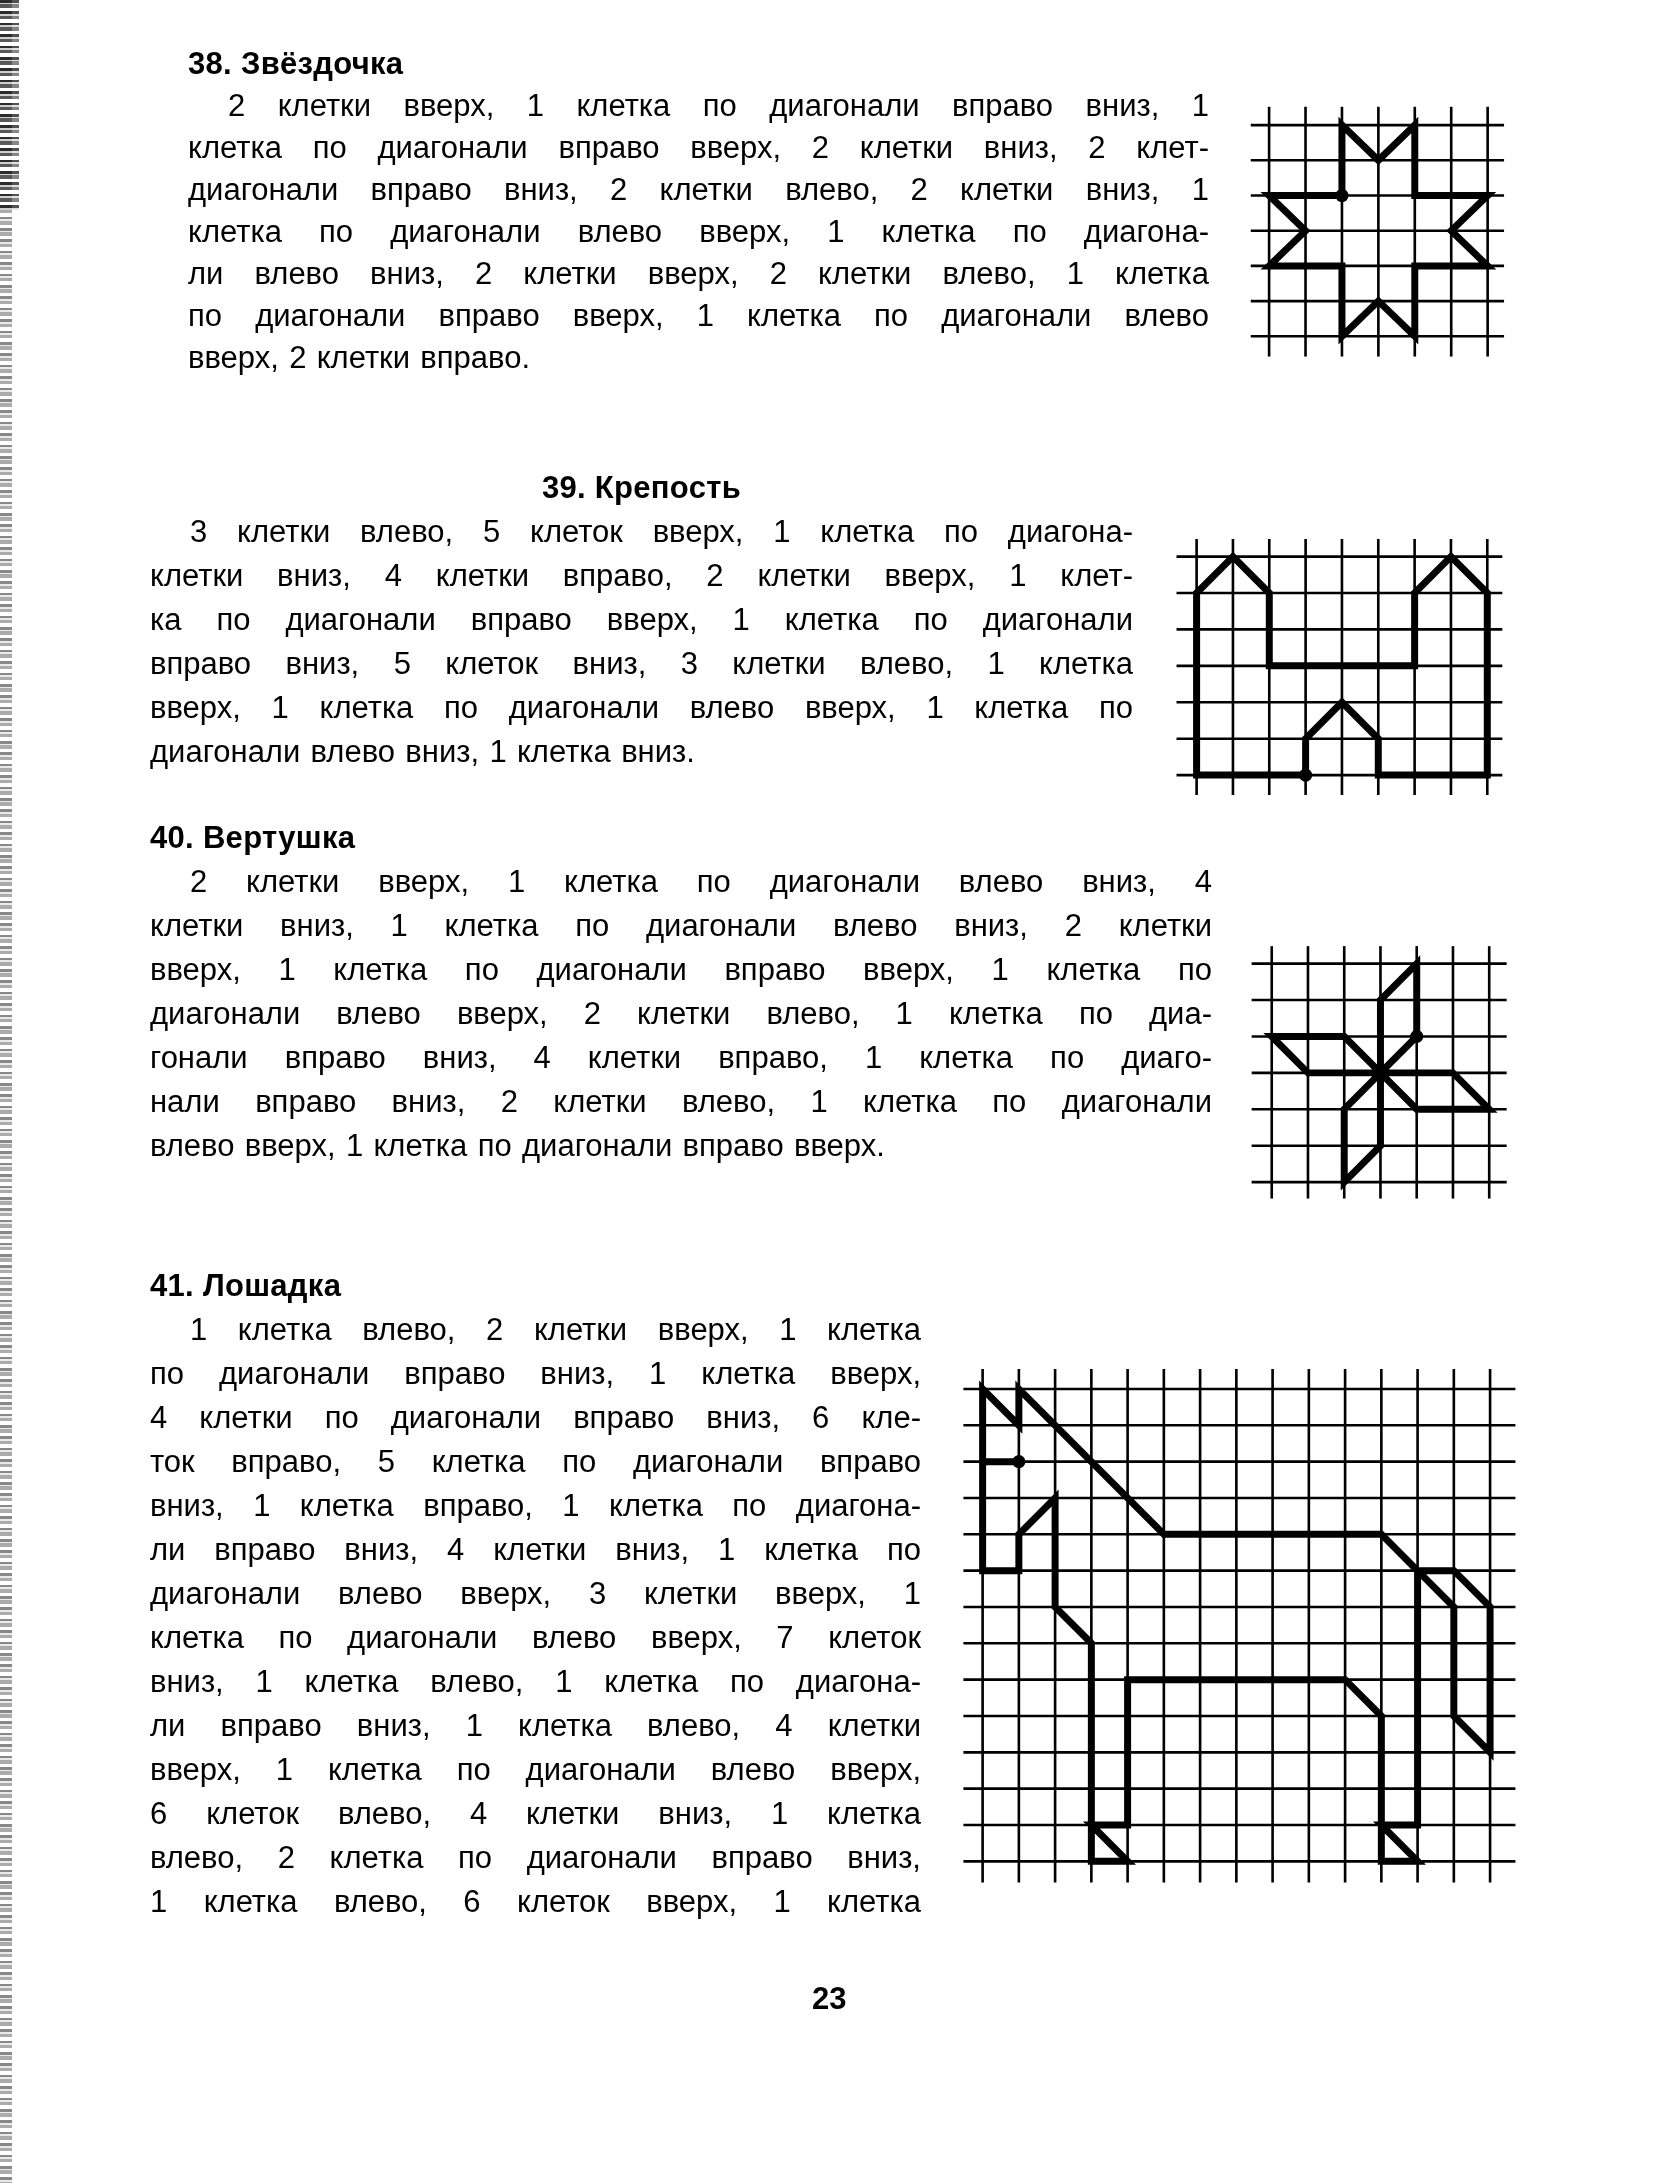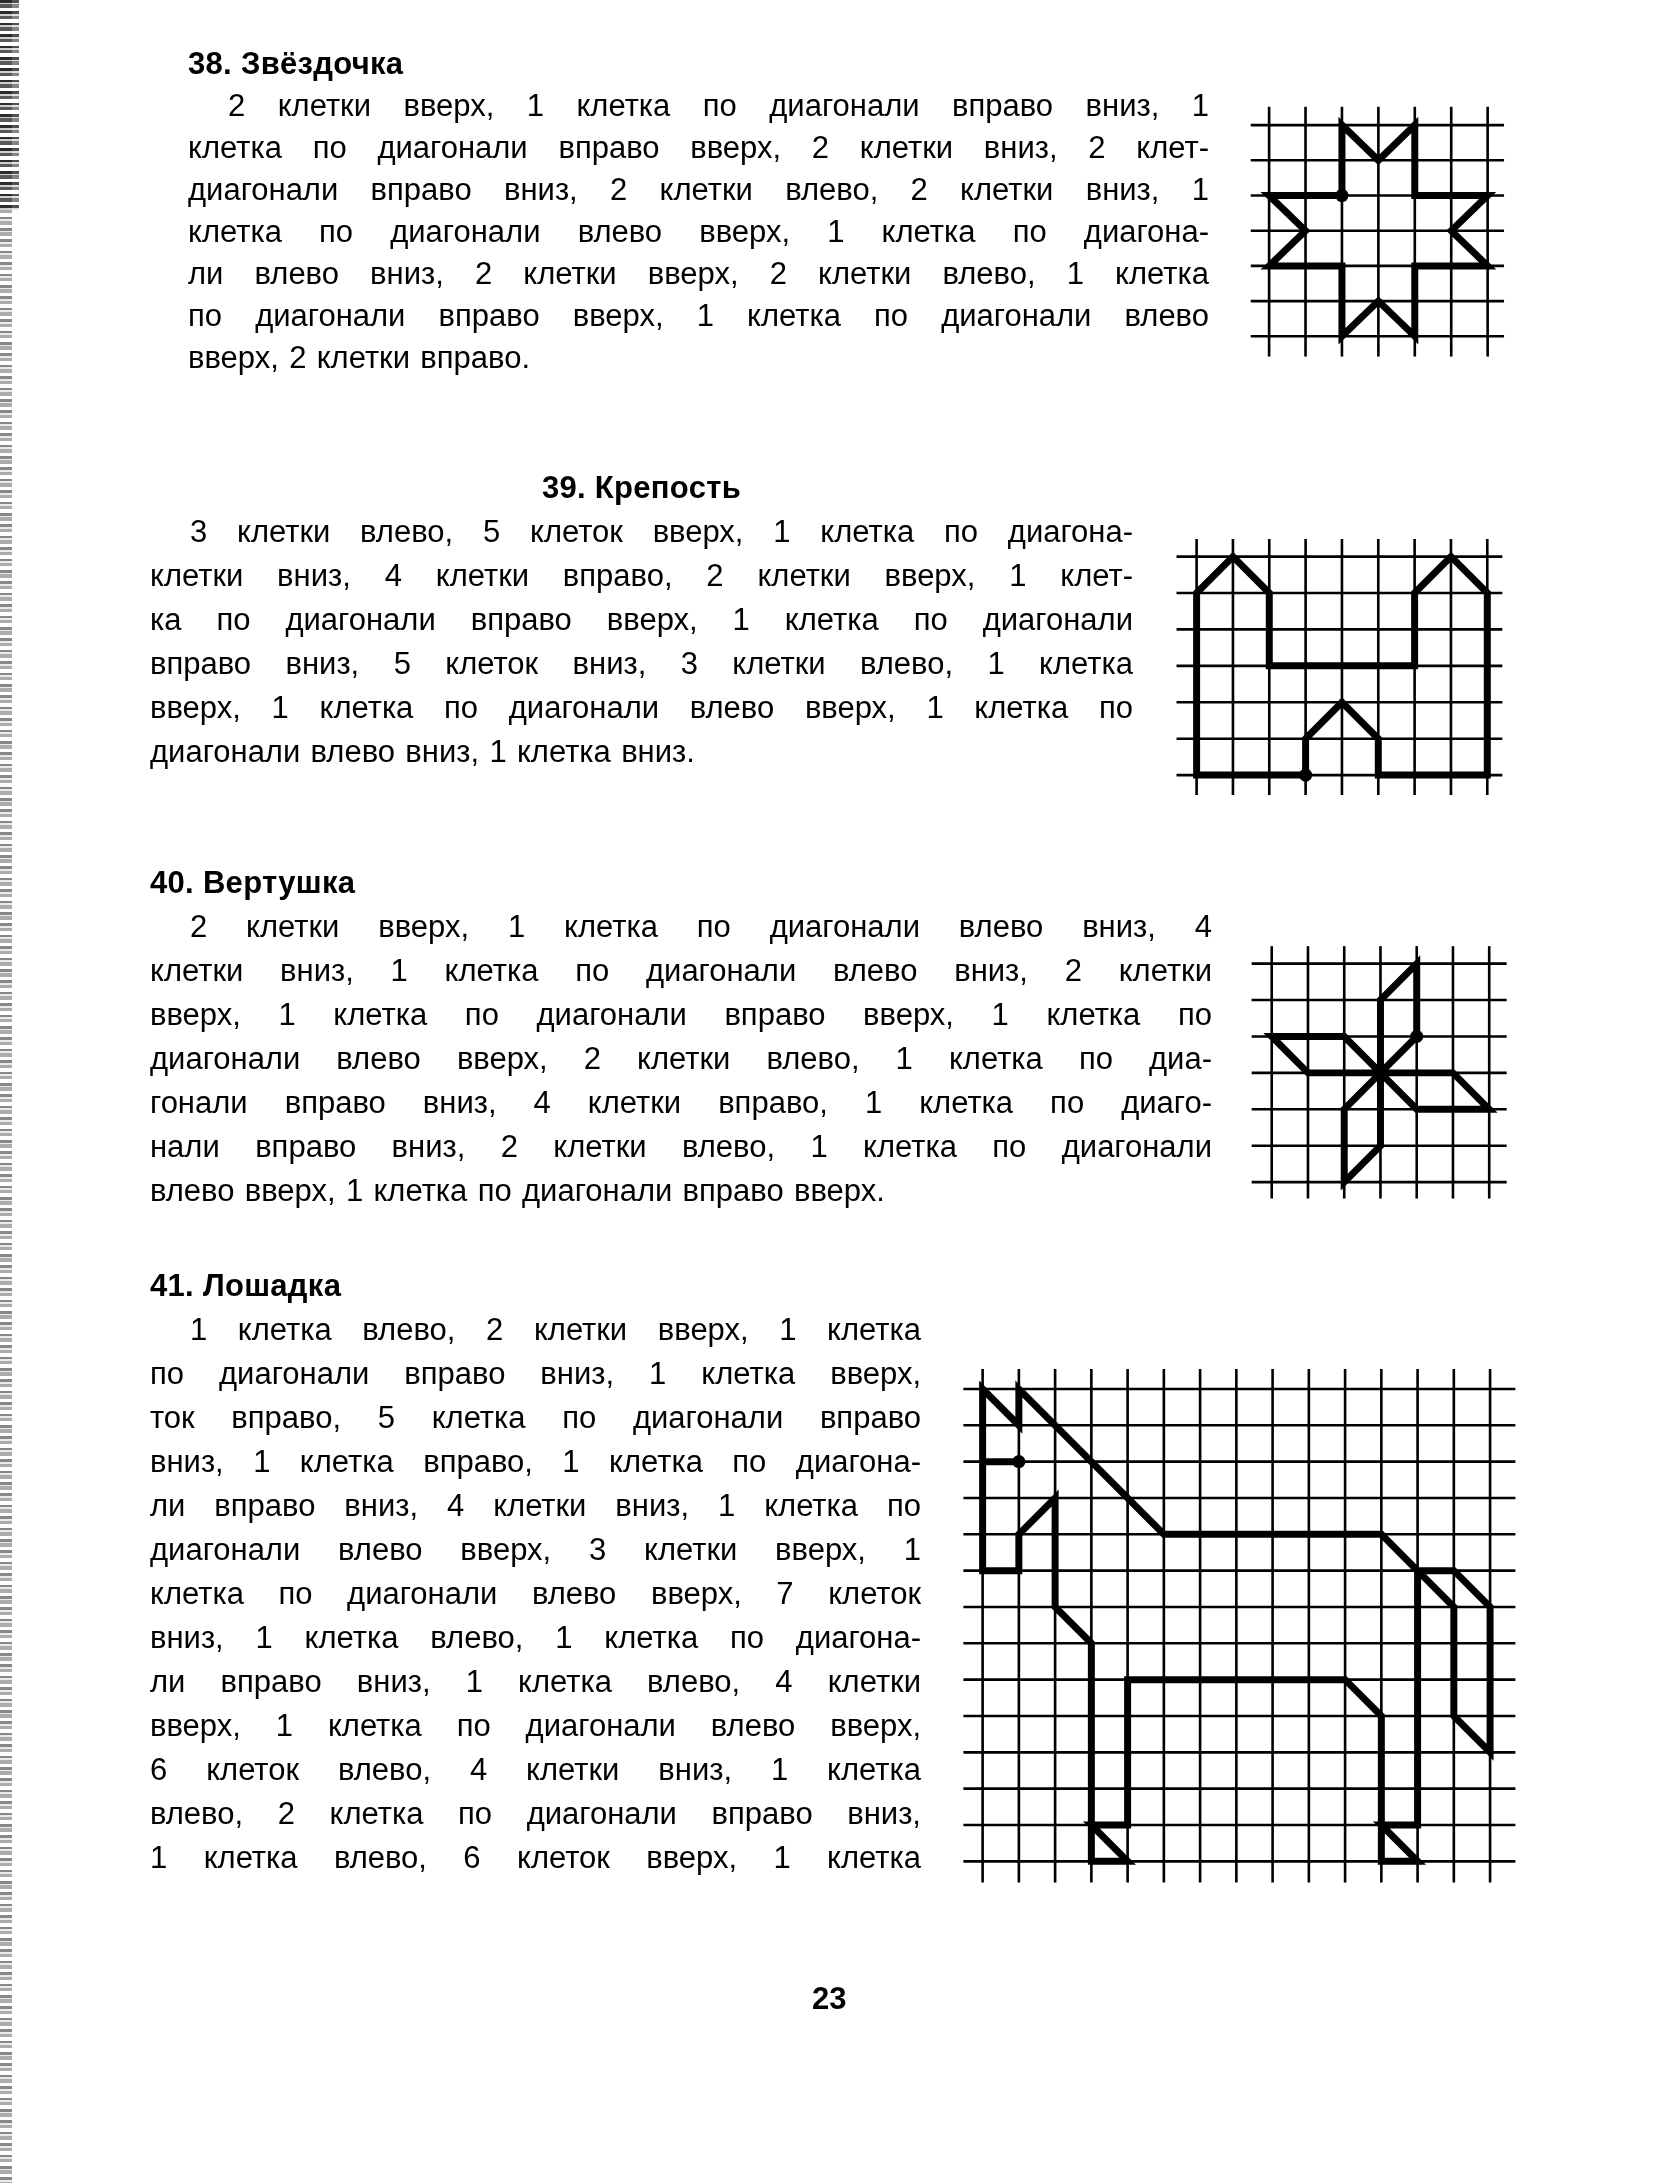--- a/index.html
+++ b/index.html
@@ -23,21 +23,21 @@
   .section .line {
     font-size: 31px; white-space: nowrap; text-align: justify; text-align-last: justify;
     word-spacing: 1.7px;
   }
   .section .line.first { padding-left: 40px; }
   .section .line.last { text-align-last: left; }
   #s38 { top: 43px; width: 1059px; }
   #s38 h2, #s38 .line { line-height: 42px; height: 42px; margin-left: 38px; }
   #s39 { top: 466px; width: 983px; }
   #s39 h2, #s39 .line { line-height: 44px; height: 44px; text-align: center; }
-  #s40 { top: 861px; width: 1062px; }
+  #s40 { top: 816px; width: 1062px; }
   #s40 h2, #s40 .line { line-height: 44px; height: 44px; }
   #s41 { top: 1264px; width: 771px; }
   #s41 h2, #s41 .line { line-height: 44px; height: 44px; }
   .page-number {
     position: absolute; left: 812px; top: 1981px; font-size: 31px; font-weight: bold;
   }
   #figures { position: absolute; left: 0; top: 0; }
 </style>
 </head>
 <body>
@@ -72,20 +72,21 @@
       <div class="line">вверх, 1 клетка по диагонали вправо вверх, 1 клетка по</div>
       <div class="line">диагонали влево вверх, 2 клетки влево, 1 клетка по диа-</div>
       <div class="line">гонали вправо вниз, 4 клетки вправо, 1 клетка по диаго-</div>
       <div class="line">нали вправо вниз, 2 клетки влево, 1 клетка по диагонали</div>
       <div class="line last">влево вверх, 1 клетка по диагонали вправо вверх.</div>
     </div>
     <div class="section" id="s41">
       <h2>41. Лошадка</h2>
       <div class="line first">1 клетка влево, 2 клетки вверх, 1 клетка</div>
       <div class="line">по диагонали вправо вниз, 1 клетка вверх,</div>
+      <div class="line">4 клетки по диагонали вправо вниз, 6 кле-</div>
       <div class="line">ток вправо, 5 клетка по диагонали вправо</div>
       <div class="line">вниз, 1 клетка вправо, 1 клетка по диагона-</div>
       <div class="line">ли вправо вниз, 4 клетки вниз, 1 клетка по</div>
       <div class="line">диагонали влево вверх, 3 клетки вверх, 1</div>
       <div class="line">клетка по диагонали влево вверх, 7 клеток</div>
       <div class="line">вниз, 1 клетка влево, 1 клетка по диагона-</div>
       <div class="line">ли вправо вниз, 1 клетка влево, 4 клетки</div>
       <div class="line">вверх, 1 клетка по диагонали влево вверх,</div>
       <div class="line">6 клеток влево, 4 клетки вниз, 1 клетка</div>
       <div class="line">влево, 2 клетка по диагонали вправо вниз,</div>

